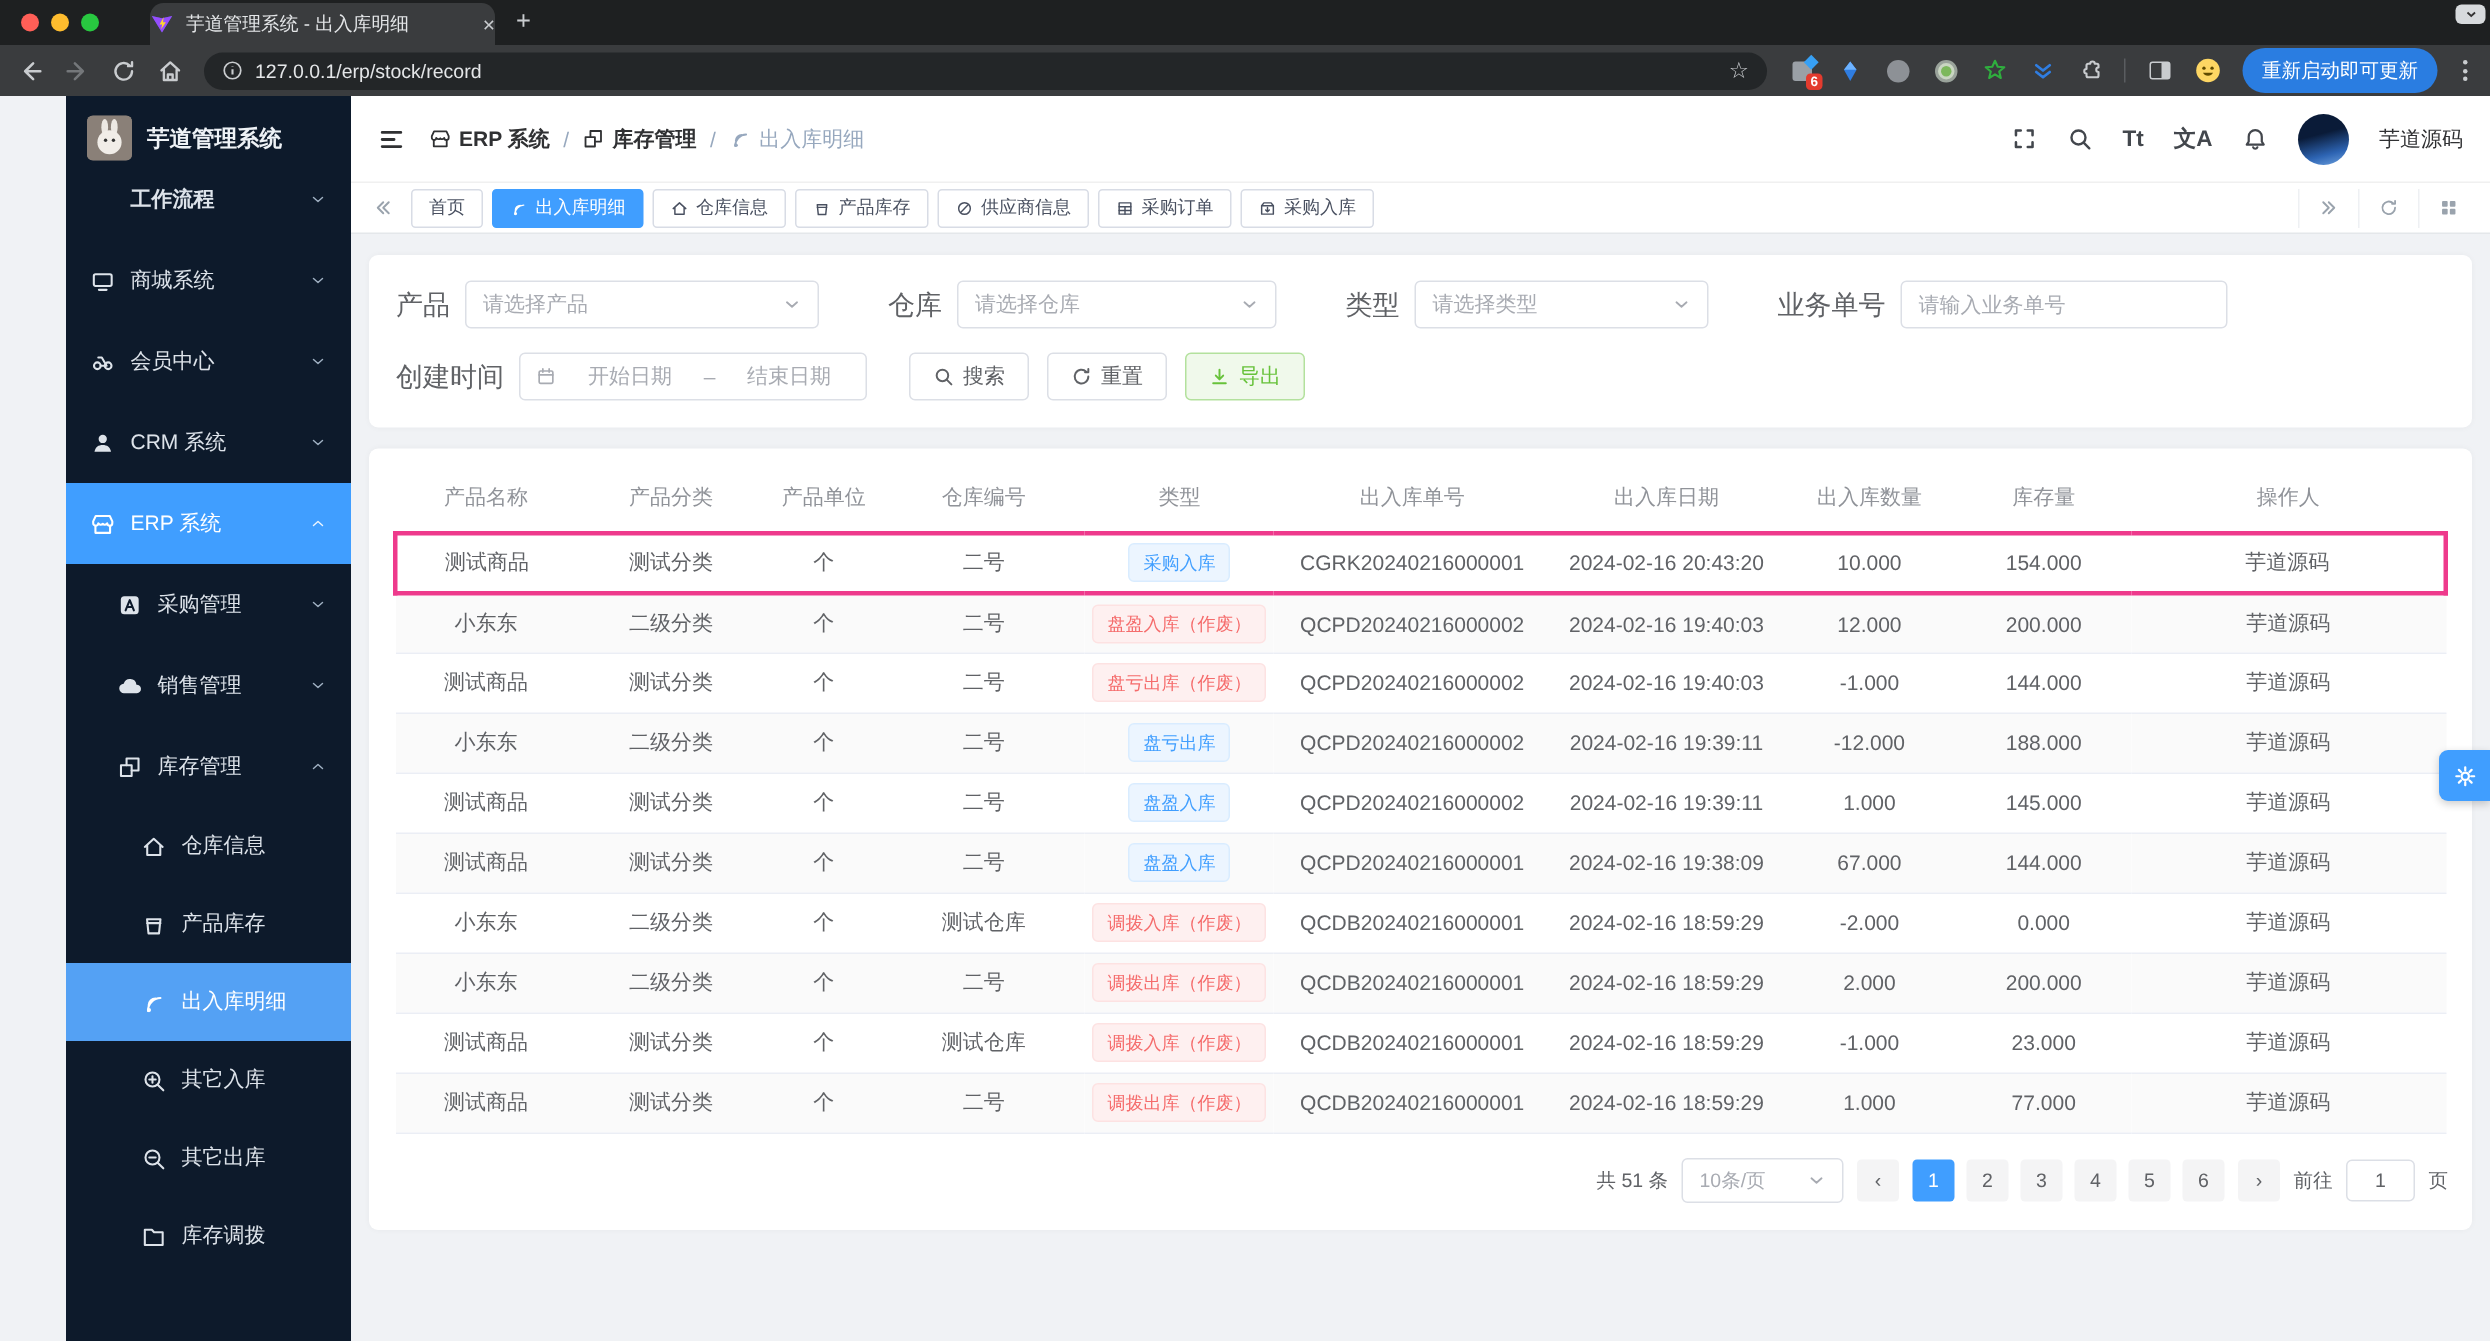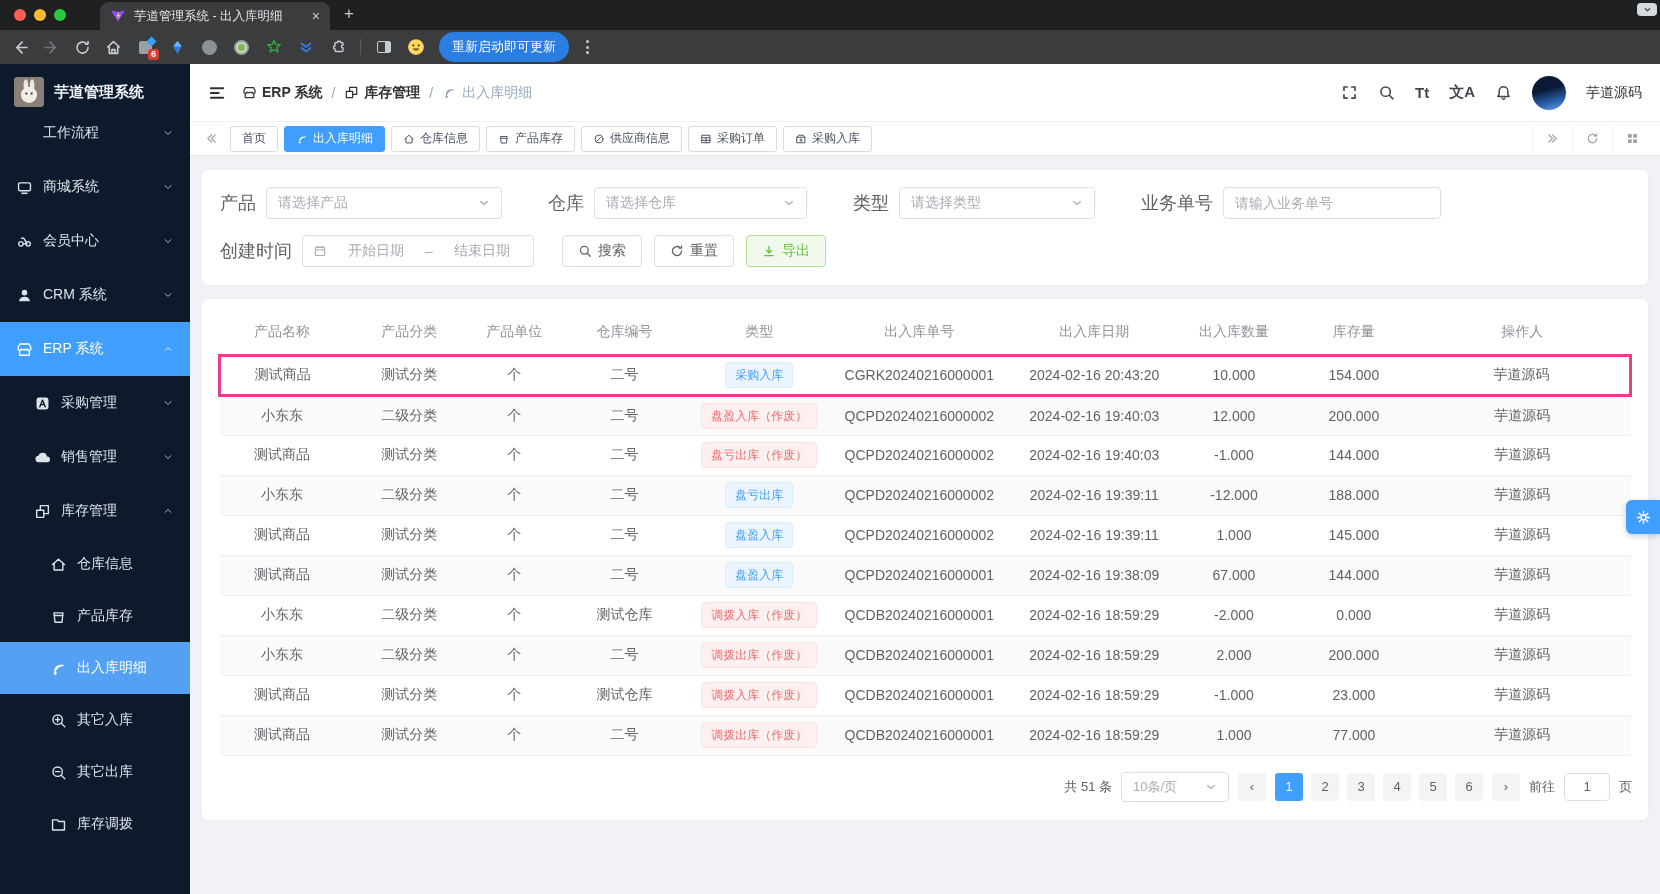--- a/index.html
+++ b/index.html
@@ -6,21 +6,21 @@
   html,body { width:1660px; height:894px; overflow:hidden; }
   body { font-family:"Liberation Sans","DejaVu Sans",sans-serif; background:#f0f2f5; font-size:14px; }
   .icn { display:inline-flex; width:16px; height:16px; flex-shrink:0; }
   .icn svg { width:100%; height:100%; }
 
   
   .c-tabs { height:30px; background:#1e2021; display:flex; align-items:flex-end; position:relative; }
   .lights { display:flex; gap:8px; padding:0 16px 9px 14px; }
   .light { width:12px; height:12px; border-radius:50%; }
   .l-red{background:#ff5f57}.l-yel{background:#febc2e}.l-grn{background:#28c840}
-  .b-tab { margin-left:18px; width:230px; height:28px; background:#3a3c3e; border-radius:9px 9px 0 0; display:flex; align-items:center; gap:8px; padding:0 10px; color:#e4e6e8; font-size:12.5px; }
+  .b-tab { margin-left:18px; width:230px; height:28px; background:#3a3c3e; border-radius:9px 9px 0 0; display:flex; align-items:center; gap:8px; padding:0 0; color:#e4e6e8; font-size:12.5px; }
   .b-tab .ttl { flex:1; white-space:nowrap; overflow:hidden; text-overflow:ellipsis; }
   .tab-close { color:#c9cccf; font-size:14px; line-height:1; cursor:pointer; }
   .new-tab { color:#c9cccf; font-size:17px; margin-left:14px; padding-bottom:6px; cursor:pointer; }
   .corner-pill { position:absolute; right:3px; top:3px; width:20px; height:13px; background:#d7dadd; border-radius:4px; display:flex; align-items:center; justify-content:center; color:#333; }
   .corner-pill .icn{width:9px;height:9px}
   .c-bar { height:34px; background:#3a3c3e; display:flex; align-items:center; padding:0 12px; gap:14px; }
   .nav-ic { color:#c9cccf; width:17px; height:17px; cursor:pointer; }
   .nav-ic.dim { color:#74777a; }
   .url-pill { flex:1; height:25px; background:#232628; border-radius:13px; display:flex; align-items:center; padding:0 12px; gap:8px; color:#e4e6e8; font-size:13px; min-width:0; }
   .url-pill .utext { flex:1; white-space:nowrap; overflow:hidden; }
@@ -35,34 +35,34 @@
   .ext-circle-green { width:15px; height:15px; border-radius:50%; background:#c9d6c2; border:2px solid #9aa39b; }
   .ext-circle-green i { display:block; width:7px; height:7px; margin:2px auto; border-radius:50%; background:#7cb85c; }
   .ext-div { width:1px; height:16px; background:#5a5d60; }
   .ext-panel { width:14px; height:12px; border:1.6px solid #c9cccf; border-radius:2px; position:relative; }
   .ext-panel i { position:absolute; right:0; top:0; bottom:0; width:5px; background:#c9cccf; }
   .update-pill { background:#2a7de1; color:#fff; font-size:13px; padding:6px 13px; border-radius:15px; white-space:nowrap; cursor:pointer; }
   .kebab { display:flex; flex-direction:column; gap:2.5px; padding:0 3px; cursor:pointer; }
   .kebab i { width:3px; height:3px; border-radius:50%; background:#c9cccf; }
 
   
-  .app { display:flex; height:830px; position:relative; }
+  .app { display:flex; height:830px; position:relative;padding-left:44px; }
 
   .sidebar { width:190px; background:#0d1a2b; color:#dde3ea; flex-shrink:0; overflow:hidden; display:flex; flex-direction:column; }
   .logo { height:56px; display:flex; align-items:center; gap:10px; padding:0 14px; background:#0d1a2b; position:relative; z-index:2; }
   .logo-av { width:30px; height:30px; border-radius:4px; background:#8a7f76; overflow:hidden; flex-shrink:0; }
   .logo-title { font-size:15px; font-weight:bold; color:#eef2f6; white-space:nowrap; }
   .menu { margin-top:-14px; position:relative; z-index:1; }
   .mi { display:flex; align-items:center; height:54px; padding:0 16px; font-size:14px; gap:10px; cursor:pointer; color:#dde3ea; }
   .mi .icn { width:17px; height:17px; }
   .mi .lbl { flex:1; white-space:nowrap; }
   .mi .chev { width:12px; height:12px; color:#9fb0c2; }
   .mi.lv2 { padding-left:34px; }
   .mi.lv3 { padding-left:50px; height:52px; }
-  .mi.noicon { padding-left:43px; }
+  .mi.noicon { padding-left:43px;font-weight:bold; }
   .mi.active-main { background:#409eff; color:#fff; }
   .mi.active-main .chev { color:#eaf4ff; }
   .mi.active-sub { background:#54a1f4; color:#fff; }
 
   .main { flex:1; display:flex; flex-direction:column; min-width:0; position:relative; }
   .navbar { height:58px; background:#fff; display:flex; align-items:center; padding:0 18px; gap:16px; border-bottom:1px solid #f0f0f0; }
   .fold { color:#303133; width:18px; height:18px; cursor:pointer; }
   .crumb { display:flex; align-items:center; gap:9px; font-size:14px; }
   .crumb-item { display:flex; align-items:center; gap:5px; color:#303133; font-weight:600; }
   .crumb-item .icn{ width:15px; height:15px; }
@@ -167,20 +167,30 @@
   <span class="icn nav-ic">
       <svg viewBox="0 0 16 16" fill="none" stroke="currentColor" stroke-width="1.5" stroke-linecap="round">
         <path d="M13.2 8A5.2 5.2 0 1 1 11.6 4.3M13.2 2.3v2.5h-2.5" stroke-linejoin="round"></path>
       </svg>
     </span>
   <span class="icn nav-ic">
       <svg viewBox="0 0 16 16" fill="none" stroke="currentColor" stroke-width="1.5" stroke-linecap="round" stroke-linejoin="round">
         <path d="M2.5 7.5L8 2.5l5.5 5M4 7v6.5h8V7M6.5 13.5v-3.5h3v3.5"></path>
       </svg>
     </span>
+  <div class="url-pill">
+    <span class="icn">
+        <svg viewBox="0 0 16 16" fill="none" stroke="currentColor" stroke-width="1.3">
+          <circle cx="8" cy="8" r="6.3"></circle>
+          <path d="M8 7v4M8 4.6v.4" stroke-width="1.6"></path>
+        </svg>
+      </span>
+    <span class="utext">127.0.0.1/erp/stock/record</span>
+    <span class="star">☆</span>
+  </div>
   <div class="exts">
     <span class="ext">
         <span class="ext-sq">
           <i></i>
         </span>
         <span class="ext-badge">6</span>
       </span>
     <span class="ext">
         <svg viewBox="0 0 16 16" width="15" height="15">
           <path d="M8 1l4.5 6L8 15 3.5 7z" fill="#2f7de1"></path>

